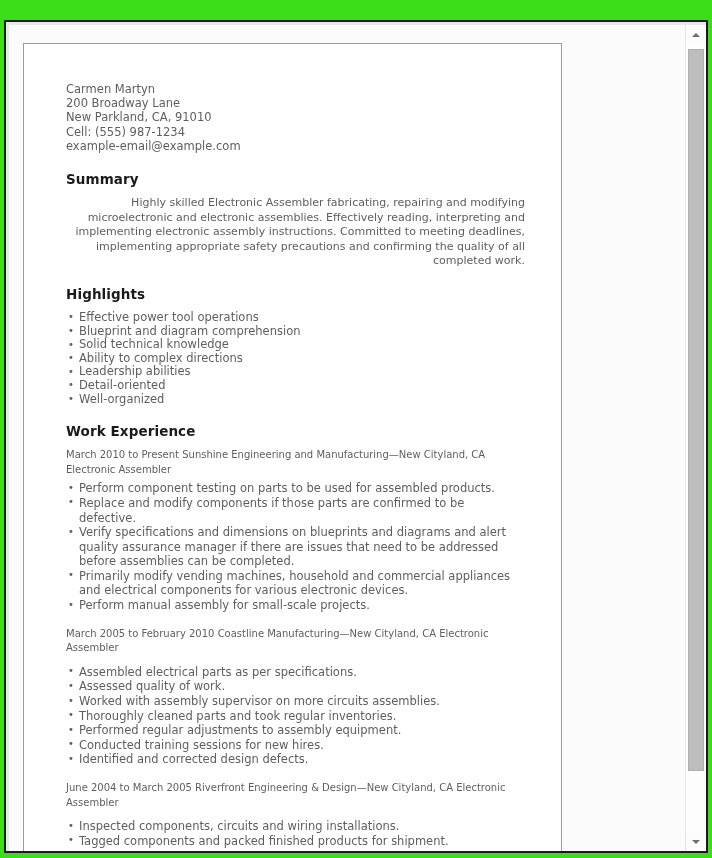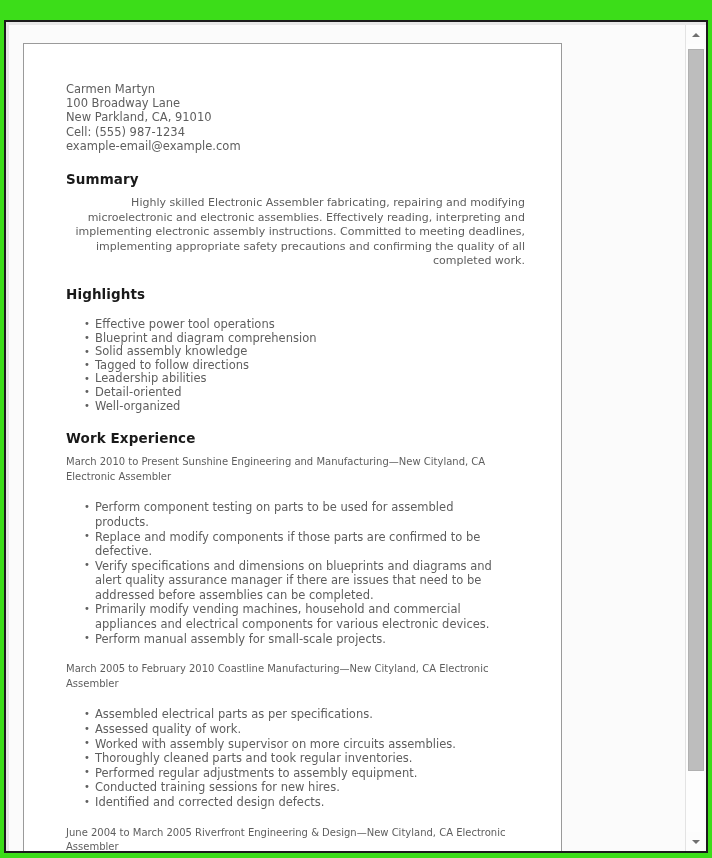--- a/index.html
+++ b/index.html
@@ -93,21 +93,21 @@
   p.para {
     font-size: 11px;
     line-height: 14.6px;
     color: #5e5e5e;
     margin: 0;
     text-align: right;
   }
 
   ul.bullets {
     list-style: none;
-    margin: 16px;
+    margin: 0;
     padding: 0;
   }
   ul.bullets li {
     position: relative;
     font-size: 11.5px;
     line-height: 14.6px;
     color: #5e5e5e;
     padding-left: 13px;
     margin: 0;
   }
@@ -195,38 +195,38 @@
 
 <div class="screen">
   <div class="window-frame">
     <div class="viewport">
 
       <div class="page">
         <div class="page-inner">
 
           <div class="contact-block">
             <div class="contact-line">Carmen Martyn</div>
-            <div class="contact-line">100 Broadway Lane</div>
+            <div class="contact-line">200 Broadway Lane</div>
             <div class="contact-line">New Parkland, CA, 91010</div>
             <div class="contact-line">Cell: (555) 987-1234</div>
             <div class="contact-line">example-email@example.com</div>
           </div>
 
           <div class="section">
             <h2 class="section-title">Summary</h2>
             <p class="para">Highly skilled Electronic Assembler fabricating, repairing and modifying microelectronic and electronic assemblies. Effectively reading, interpreting and implementing electronic assembly instructions. Committed to meeting deadlines, implementing appropriate safety precautions and confirming the quality of all completed work.</p>
           </div>
 
           <div class="section">
             <h2 class="section-title">Highlights</h2>
             <ul class="bullets highlights">
               <li>Effective power tool operations</li>
               <li>Blueprint and diagram comprehension</li>
-              <li>Solid assembly knowledge</li>
-              <li>Tagged to follow directions</li>
+              <li>Solid technical knowledge</li>
+              <li>Ability to complex directions</li>
               <li>Leadership abilities</li>
               <li>Detail-oriented</li>
               <li>Well-organized</li>
             </ul>
           </div>
 
           <div class="section work">
             <h2 class="section-title">Work Experience</h2>
 
             <div class="job">

